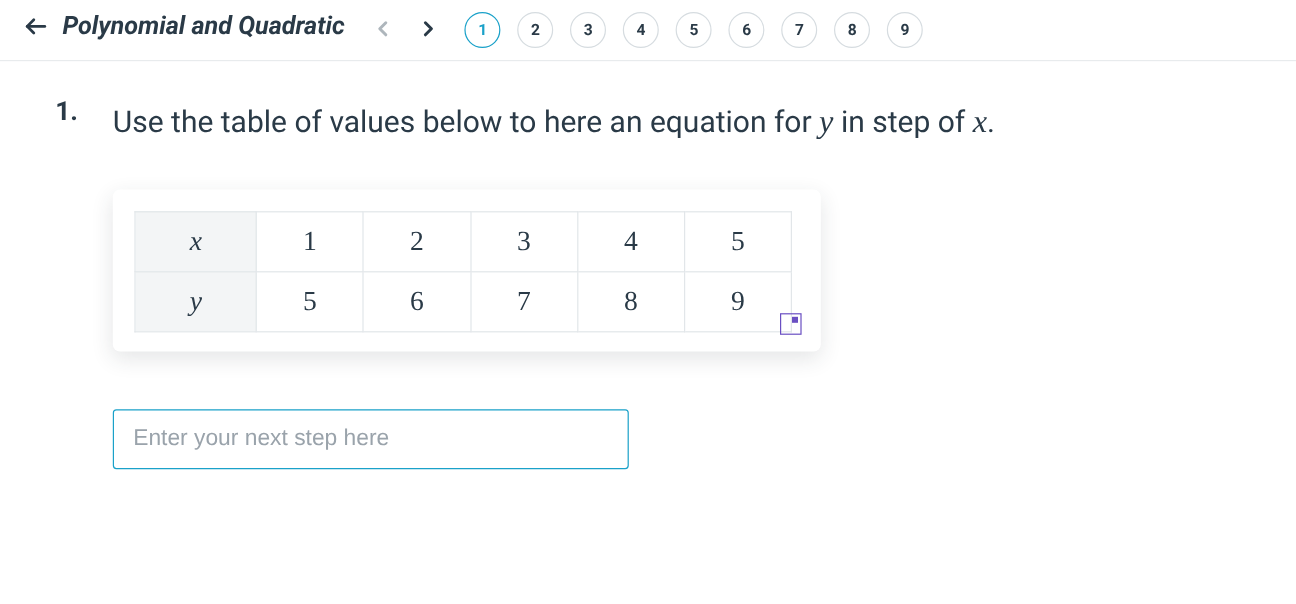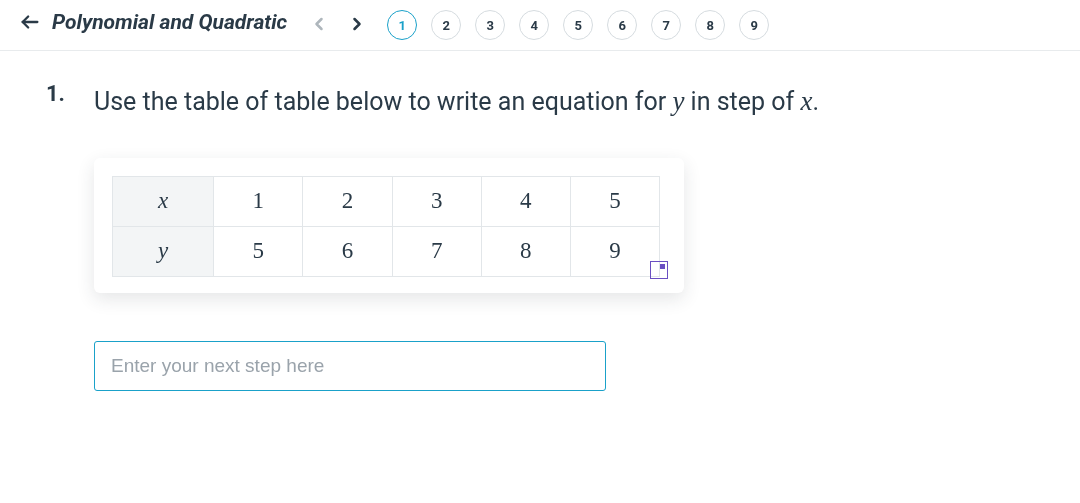--- a/index.html
+++ b/index.html
@@ -129,21 +129,21 @@
       cursor: pointer;
     }
     .card-icon::after {
       content: '';
       width: 5px;
       height: 5px;
       background: #6a4fc2;
     }
     .answer-input {
       margin-top: 48px;
-      width: 512px;
+      width: 430px;
       height: 50px;
       border: 1.5px solid #1aa1c9;
       border-radius: 3px;
       padding: 0 16px;
       font-size: 19px;
       color: #2a3a47;
       outline: none;
     }
     .answer-input::placeholder { color: #9aa3ab; }
   </style>
@@ -178,21 +178,21 @@
     <div class="page-dot">7</div>
     <div class="page-dot">8</div>
     <div class="page-dot">9</div>
   </div>
 </div>
 
 <div class="content">
   <div class="qnum">1.</div>
   <div class="qbody">
     <div class="prompt">
-      <span>Use the table of table below to write an equation for </span><span class="mathvar">y</span><span> in step of </span><span class="mathvar">x</span><span>.</span>
+      <span>Use the table of values below to here an equation for </span><span class="mathvar">y</span><span> in step of </span><span class="mathvar">x</span><span>.</span>
     </div>
 
     <div class="card">
       <table class="table">
         <tbody>
             <tr>
           <td class="hdr">x</td>
           <td>1</td>
           <td>2</td>
           <td>3</td>

